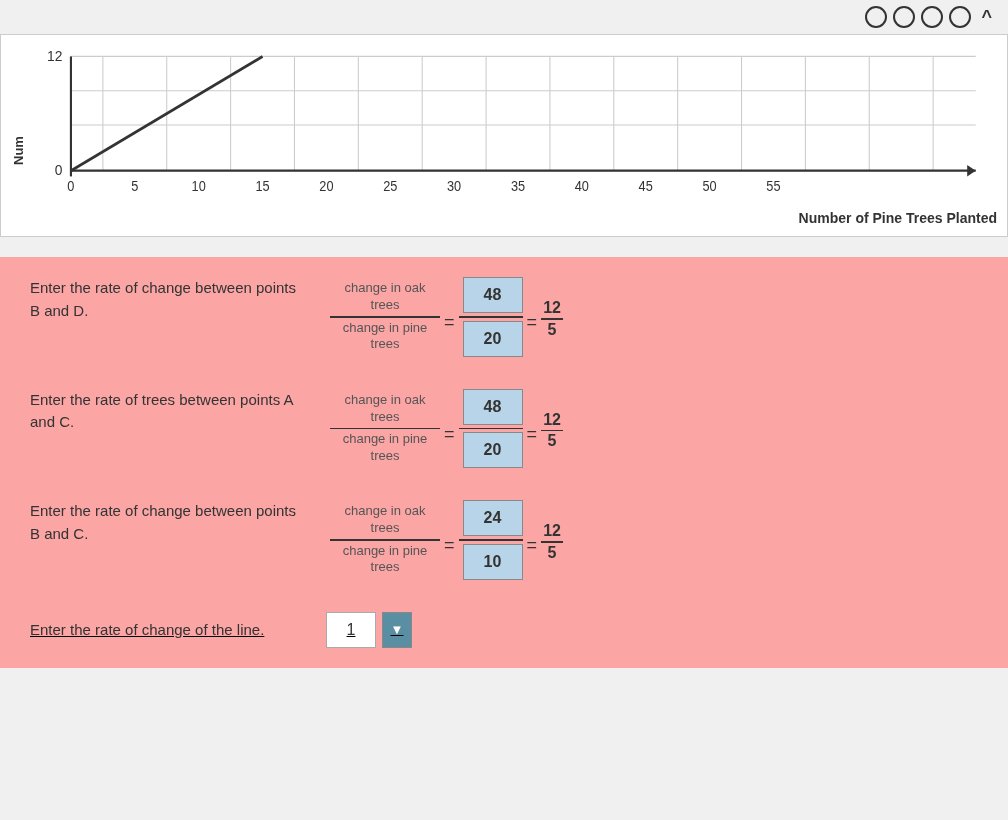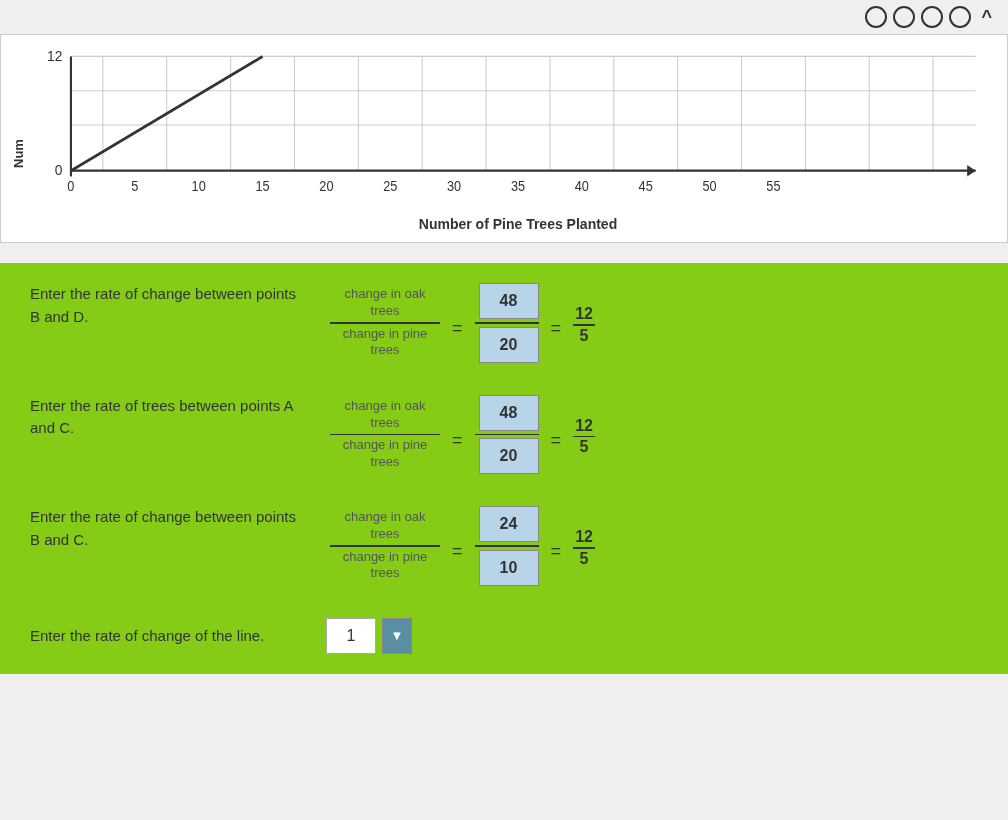--- a/index.html
+++ b/index.html
@@ -67,29 +67,29 @@
       flex: 1;
     }
 
     svg.chart-svg {
       width: 100%;
       height: 160px;
       display: block;
     }
 
     .x-axis-label {
-      text-align: center;
+      text-align: right;
       font-size: 14px;
       font-weight: bold;
       color: #333;
-      margin-top: 11px;
+      margin-top: 5px;
     }
 
     .main-content {
-      background: #84cc16;
+      background: #fca5a5;
       padding: 20px 30px;
     }
 
     .question-block {
       display: flex;
       align-items: flex-start;
       margin-bottom: 32px;
       gap: 20px;
     }
 
@@ -97,21 +97,21 @@
       width: 280px;
       font-size: 15px;
       color: #333;
       line-height: 1.5;
       flex-shrink: 0;
     }
 
     .fraction-area {
       display: flex;
       align-items: center;
-      gap: 8px;
+      gap: 0;
       flex: 1;
     }
 
     .fraction {
       display: flex;
       flex-direction: column;
       align-items: center;
     }
 
     .fraction-label {
@@ -186,20 +186,21 @@
       height: 1.5px;
       background: #333;
       margin: 3px 0;
     }
 
     .final-question {
       display: flex;
       align-items: center;
       gap: 16px;
       margin-top: 10px;
+      text-decoration: underline;
     }
 
     .final-question-text {
       font-size: 15px;
       color: #333;
       width: 280px;
     }
 
     .final-input-area {
       display: flex;

